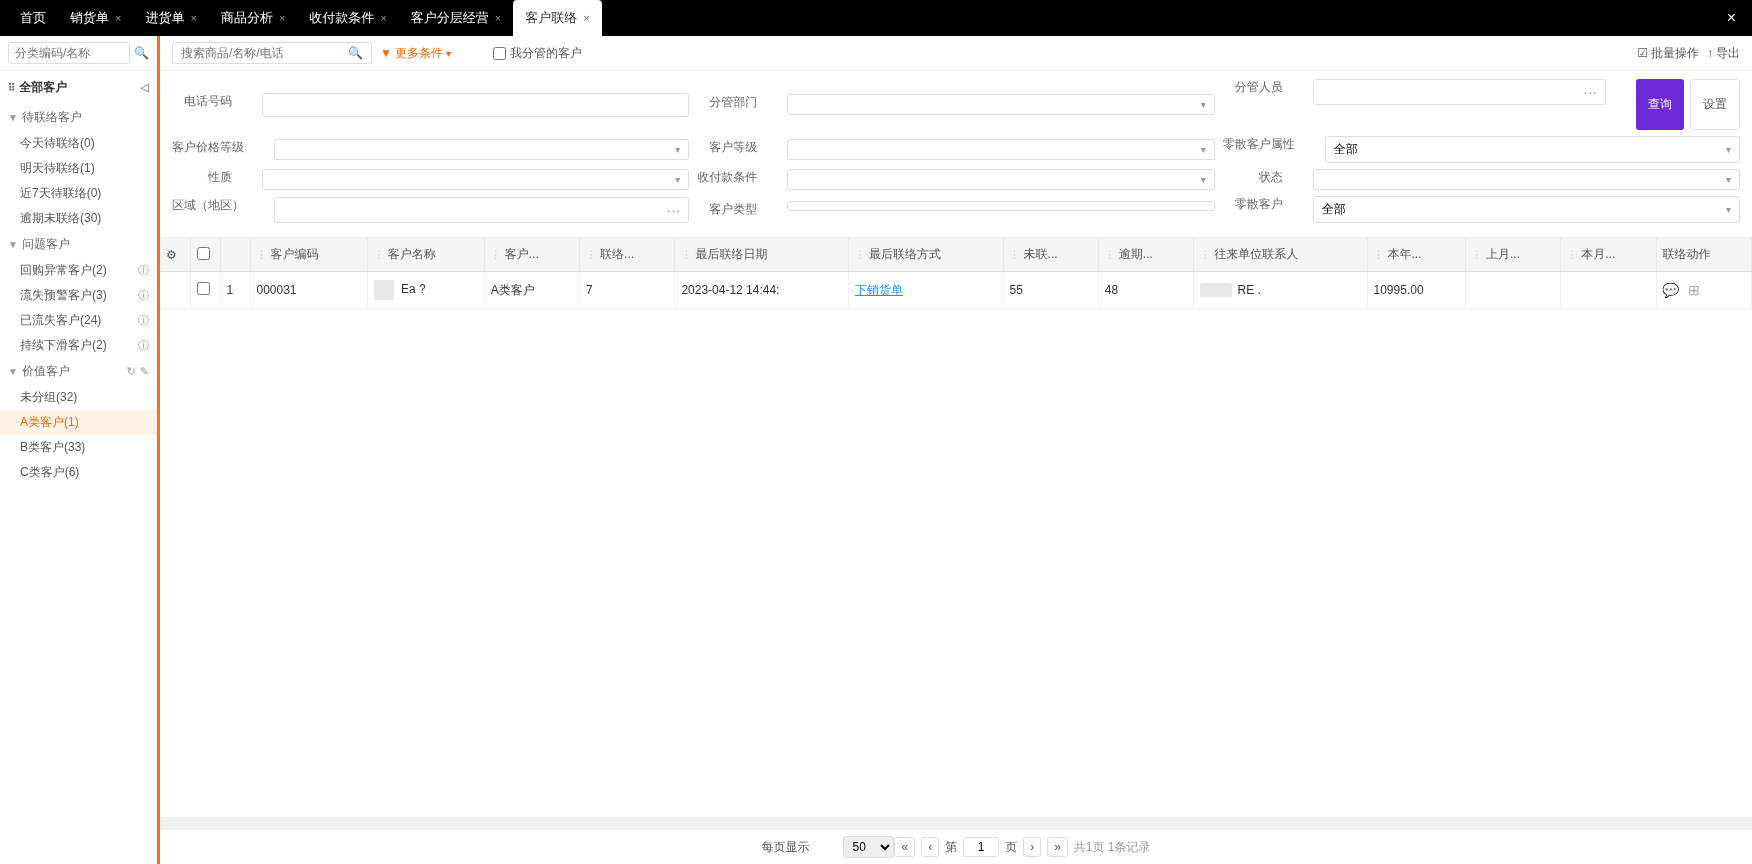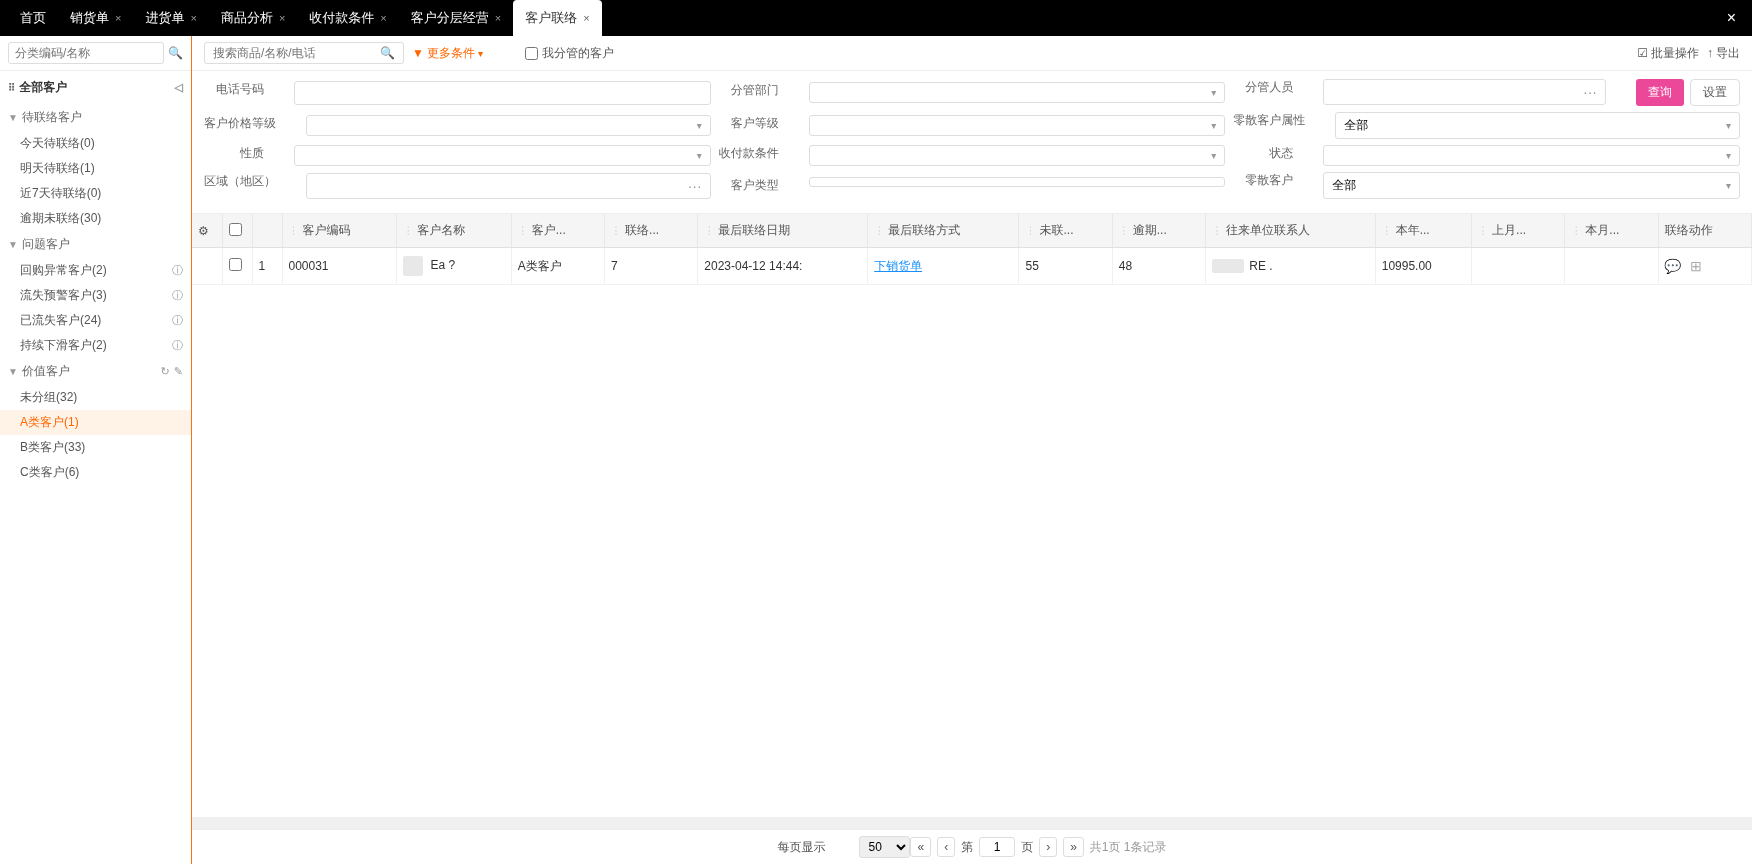--- a/index.html
+++ b/index.html
@@ -11,21 +11,21 @@
     .nav-item.active { background: #fff; color: #333; border-radius: 4px 4px 0 0; }
     .nav-item .close-x { margin-left: 6px; color: #999; font-size: 11px; }
     .nav-item.active .close-x { color: #666; }
     .nav-spacer { flex: 1; }
     .nav-close-btn { color: #fff; font-size: 16px; cursor: pointer; padding: 0 8px; }
 
     
     .main-layout { display: flex; height: calc(864px - 36px); }
 
     
-    .sidebar { width: 192px; background: #fff; border-right: 1px solid #f97316; overflow-y: auto; flex-shrink: 0; }
+    .sidebar { width: 160px; background: #fff; border-right: 3px solid #f97316; overflow-y: auto; flex-shrink: 0; }
     .sidebar-search { padding: 6px 8px; border-bottom: 1px solid #eee; display: flex; align-items: center; }
     .sidebar-search input { width: 100%; border: 1px solid #ddd; border-radius: 3px; padding: 3px 6px; font-size: 12px; outline: none; }
     .sidebar-search .search-icon { color: #999; margin-left: 4px; cursor: pointer; }
     .sidebar-header { display: flex; align-items: center; padding: 8px 8px; font-weight: bold; color: #333; cursor: pointer; }
     .sidebar-header .grid-icon { margin-right: 4px; color: #666; font-size: 10px; }
     .sidebar-header .collapse-icon { margin-left: auto; color: #999; cursor: pointer; font-size: 11px; }
     .sidebar-group-title { display: flex; align-items: center; padding: 5px 8px; color: #666; font-size: 12px; cursor: pointer; }
     .sidebar-group-title .arrow { margin-right: 4px; color: #999; font-size: 10px; }
     .sidebar-item { padding: 4px 8px 4px 20px; color: #555; cursor: pointer; display: flex; align-items: center; font-size: 12px; }
     .sidebar-item.active { background: #fff3e8; color: #ff6600; }
@@ -235,22 +235,22 @@
             <span class="select-arrow">▾</span>
           </div>
         </div>
         <div class="filter-item">
           <span class="filter-label">分管人员</span>
           <div class="filter-select" style="flex:2;">
             <span style="flex:1;"></span>
             <span class="filter-dots">···</span>
           </div>
           <div style="display:flex; gap:6px; margin-left:6px;">
-            <button style="background:#ec4899; color:#fff; border:none; border-radius:3px; padding:4px 12px; cursor:pointer; font-size:12px;">查询</button>
-            <button style="background:#fff; color:#555; border:1px solid #ddd; border-radius:4px; padding:4px 12px; cursor:pointer; font-size:12px;">设置</button>
+            <button style="background:#6d28d9; color:#fff; border:none; border-radius:3px; padding:4px 12px; cursor:pointer; font-size:12px;">查询</button>
+            <button style="background:#fff; color:#555; border:1px solid #ddd; border-radius:4px; padding:16px 12px; cursor:pointer; font-size:12px;">设置</button>
           </div>
         </div>
       </div>
 
       <div class="filter-row">
         <div class="filter-item">
           <span class="filter-label">客户价格等级</span>
           <div class="filter-select" style="flex:2;">
             <span style="flex:1;"></span>
             <span class="select-arrow">▾</span>

